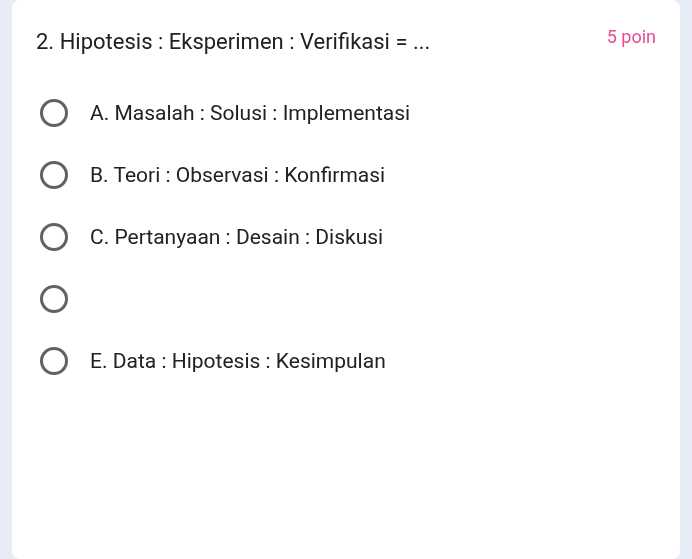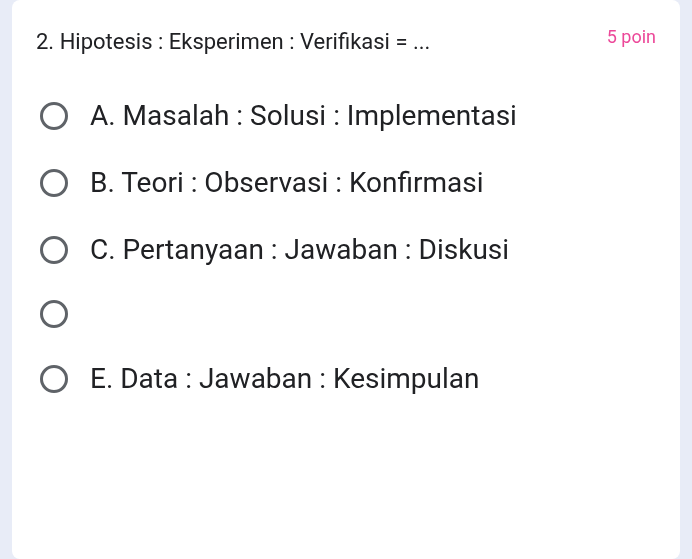--- a/index.html
+++ b/index.html
@@ -55,21 +55,21 @@
       cursor: pointer;
     }
     .radio-circle {
       width: 28px;
       height: 28px;
       border: 3px solid #5f6368;
       border-radius: 50%;
       flex-shrink: 0;
     }
     .option-label {
-      font-size: 28px;
+      font-size: 21px;
       color: #202124;
       font-weight: 400;
     }
   </style>
 </head>
 <body>
 
 <div class="card">
   <div class="question-header">
     <div class="question-text">
@@ -83,23 +83,23 @@
     <div class="option">
       <div class="radio-circle"></div>
       <div class="option-label">A. Masalah : Solusi : Implementasi</div>
     </div>
     <div class="option">
       <div class="radio-circle"></div>
       <div class="option-label">B. Teori : Observasi : Konfirmasi</div>
     </div>
     <div class="option">
       <div class="radio-circle"></div>
-      <div class="option-label">C. Pertanyaan : Jawaban : Diskusi</div>
+      <div class="option-label">C. Pertanyaan : Desain : Diskusi</div>
     </div>
     <div class="option">
       <div class="radio-circle"></div>
     </div>
     <div class="option">
       <div class="radio-circle"></div>
-      <div class="option-label">E. Data : Jawaban : Kesimpulan</div>
+      <div class="option-label">E. Data : Hipotesis : Kesimpulan</div>
     </div>
   </div>
 </div>
 
 </body></html>

